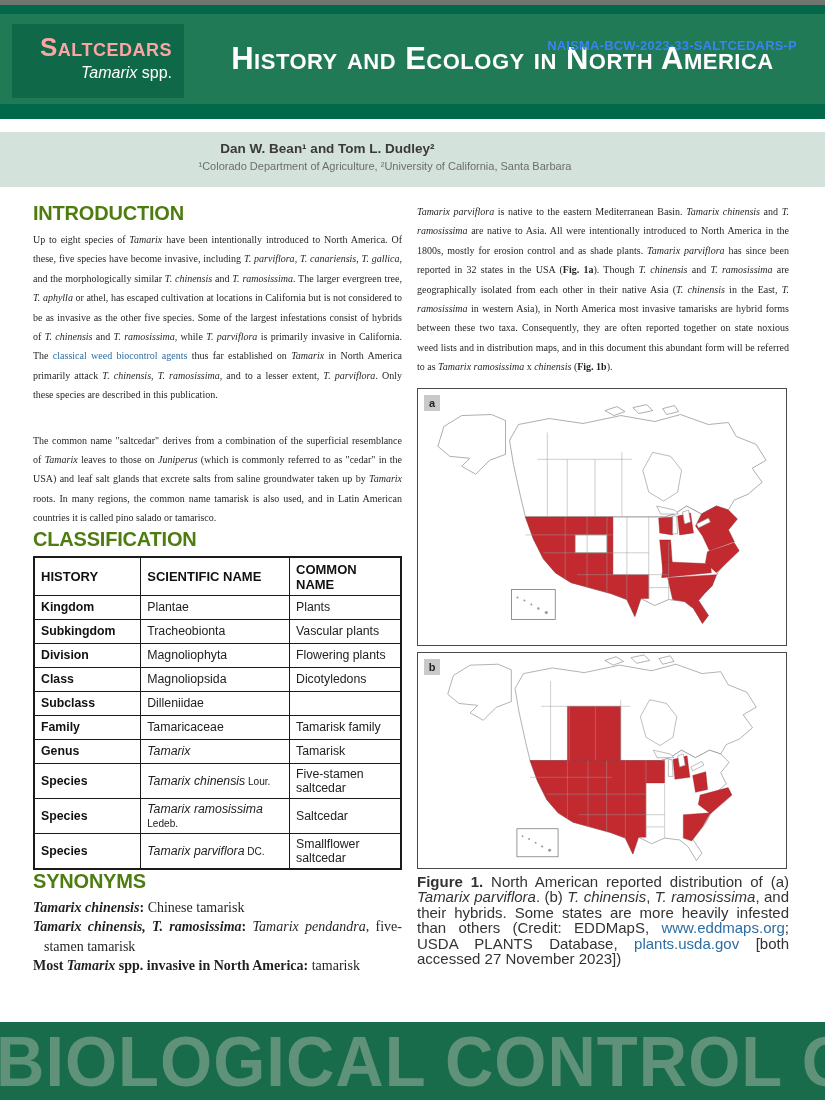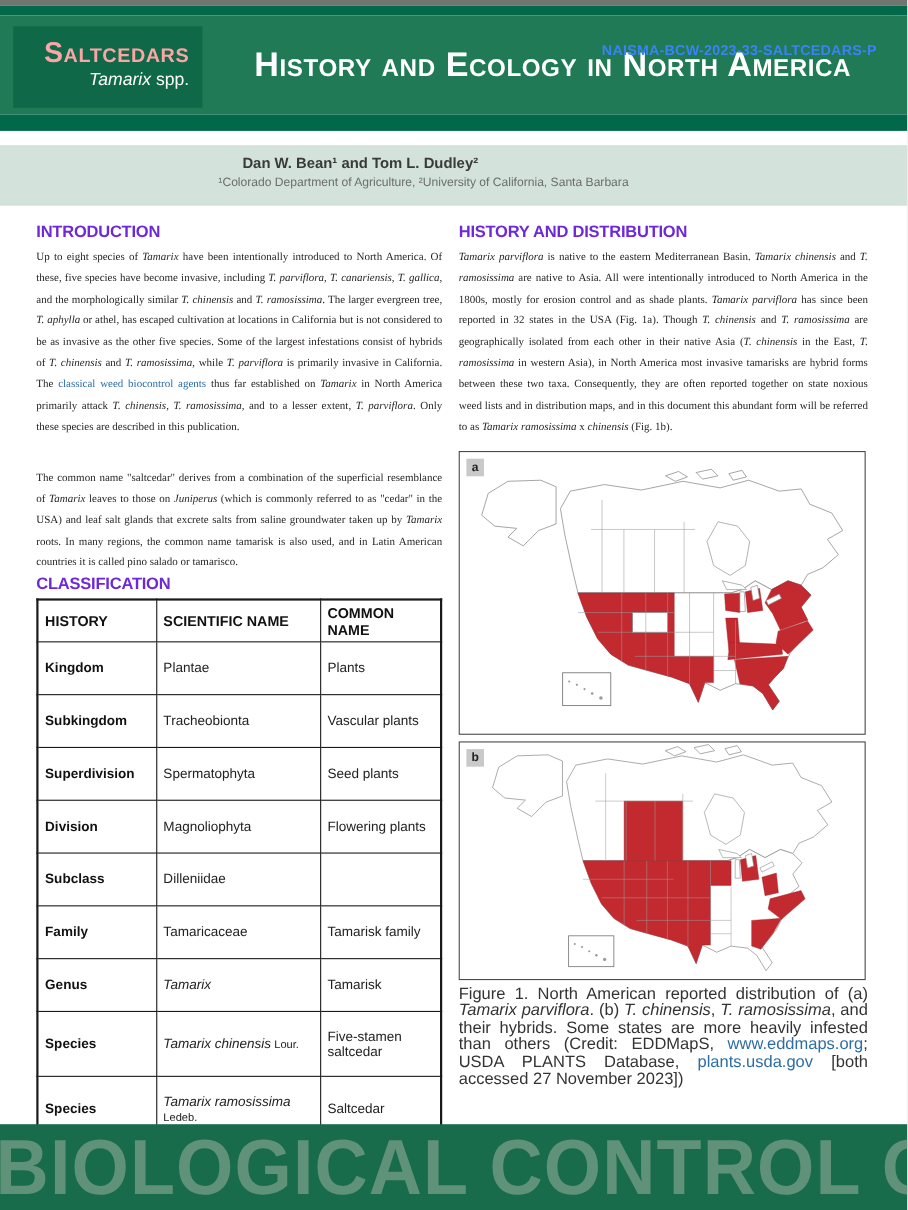--- a/index.html
+++ b/index.html
@@ -20,37 +20,37 @@
              align-items:center;justify-content:center;text-align:center;
              font-family:"Liberation Sans", sans-serif;font-variant:small-caps;font-weight:800;
              color:#ffffff;font-size:31px;letter-spacing:0.5px;}
   .authors{position:absolute;left:0;top:141px;width:655px;text-align:center;
            font-family:"Liberation Sans", sans-serif;font-weight:700;font-size:13.5px;color:#3a3a3a;}
   .affils{position:absolute;left:0;top:160px;width:770px;text-align:center;
           font-family:"Liberation Sans", sans-serif;font-size:11px;color:#6d6d6d;}
   
   .col-left{position:absolute;left:33px;top:202px;width:369px;}
   .col-right{position:absolute;left:417px;top:202px;width:372px;}
-  h2.sec{font-family:"Liberation Sans", sans-serif;font-weight:800;font-size:15px;
-         letter-spacing:-0.2px;color:#6d28d9;margin:0 0 5px 0;}
+  h2.sec{font-family:"Liberation Sans", sans-serif;font-weight:800;font-size:20px;
+         letter-spacing:-0.2px;color:#4d7c0f;margin:0 0 5px 0;}
   p.body{font-size:10px;line-height:19.4px;text-align:justify;margin:0;}
   p.body + p.body{margin-top:26px;}
   .seg-i{font-style:italic;}
-  .seg-b{font-weight:normal;margin-top:20px;}
+  .seg-b{font-weight:bold;margin-top:20px;}
   .seg-bi{font-weight:bold;font-style:italic;}
   .seg-link{color:#2c6da5;cursor:pointer;}
   .seg-sm{font-size:0.82em;}
   
   .class-head{margin-top:17px;}
   table.classif{border-collapse:collapse;width:369px;margin-top:2px;
         font-family:"Liberation Sans", sans-serif;font-size:12.3px;color:#222222;}
   table.classif,table.classif td,table.classif th{border:1px solid #1a1a1a;}
   table.classif{border-width:2px;}
   table.classif th{font-weight:800;font-size:13px;text-align:left;padding:4px 6px 3px 6px;color:#111;}
-  table.classif td{padding:15px 6px;height:17px;}
+  table.classif td{padding:3px 6px;height:17px;}
   td.rank{font-weight:700;width:98px;color:#111;}
   td.sci{width:150px;}
   td.common{width:105px;}
   
   .syn-head{margin-top:10px;margin-bottom:3px;}
   .syn-line{font-size:14px;line-height:19.5px;padding-left:11px;text-indent:-11px;text-align:justify;}
   
   .figbox{position:relative;width:370px;border:1px solid #4a4a4a;background:#ffffff;box-sizing:border-box;}
   .figbox.a{height:258px;margin-top:11px;}
   .figbox.b{height:217px;margin-top:6px;}
@@ -115,28 +115,28 @@
             <td class="rank">Kingdom</td>
             <td class="sci"><span>Plantae</span></td>
             <td class="common">Plants</td>
           </tr>
         <tr>
             <td class="rank">Subkingdom</td>
             <td class="sci"><span>Tracheobionta</span></td>
             <td class="common">Vascular plants</td>
           </tr>
         <tr>
-            <td class="rank">Superdivision</td>
-            <td class="sci"><span>Spermatophyta</span></td>
-            <td class="common">Seed plants</td>
-          </tr>
-        <tr>
             <td class="rank">Division</td>
             <td class="sci"><span>Magnoliophyta</span></td>
             <td class="common">Flowering plants</td>
+          </tr>
+        <tr>
+            <td class="rank">Class</td>
+            <td class="sci"><span>Magnoliopsida</span></td>
+            <td class="common">Dicotyledons</td>
           </tr>
         <tr>
             <td class="rank">Subclass</td>
             <td class="sci"><span>Dilleniidae</span></td>
             <td class="common"></td>
           </tr>
         <tr>
             <td class="rank">Family</td>
             <td class="sci"><span>Tamaricaceae</span></td>
             <td class="common">Tamarisk family</td>
@@ -164,21 +164,20 @@
       </tbody>
     </table>
 
     <h2 class="sec syn-head">SYNONYMS</h2>
     <div class="syn-line"><span class="seg-bi">Tamarix chinensis</span><span class="seg-b">: </span><span>Chinese tamarisk</span></div>
     <div class="syn-line"><span class="seg-bi">Tamarix chinensis, T. ramosissima</span><span class="seg-b">: </span><span class="seg-i">Tamarix pendandra</span><span>, five-stamen tamarisk</span></div>
     <div class="syn-line"><span class="seg-b">Most </span><span class="seg-bi">Tamarix</span><span class="seg-b"> spp. invasive in North America: </span><span>tamarisk</span></div>
   </div>
 
   <div class="col-right">
-    <h2 class="sec">HISTORY AND DISTRIBUTION</h2>
     <p class="body"><span class="seg-i">Tamarix parviflora</span><span> is native to the eastern Mediterranean Basin. </span><span class="seg-i">Tamarix chinensis</span><span> and </span><span class="seg-i">T. ramosissima</span><span> are native to Asia. All were intentionally introduced to North America in the 1800s, mostly for erosion control and as shade plants. </span><span class="seg-i">Tamarix parviflora</span><span> has since been reported in 32 states in the USA (</span><span class="seg-b">Fig. 1a</span><span>). Though </span><span class="seg-i">T. chinensis</span><span> and </span><span class="seg-i">T. ramosissima</span><span> are geographically isolated from each other in their native Asia (</span><span class="seg-i">T. chinensis</span><span> in the East, </span><span class="seg-i">T. ramosissima</span><span> in western Asia), in North America most invasive tamarisks are hybrid forms between these two taxa. Consequently, they are often reported together on state noxious weed lists and in distribution maps, and in this document this abundant form will be referred to as </span><span class="seg-i">Tamarix ramosissima</span><span> x </span><span class="seg-i">chinensis</span><span> (</span><span class="seg-b">Fig. 1b</span><span>).</span></p>
 
     <div class="figbox a">
       <div class="figlabel">a</div>
       <svg viewBox="0 0 370 230" preserveAspectRatio="xMidYMid meet">
 
         <path class="land" d="M20,44 L26,24 L44,13 L74,12 L88,18 L88,52 L72,58 L58,72 L44,64 L52,56 L32,54 Z"></path>
 
         <path class="land" d="M96,62 L92,38 L101,22 L132,16 L166,21 L204,13 L238,19 L264,12 L292,22 L312,20 L320,34 L340,42 L350,58 L336,66 L346,80 L332,92 L318,98 L312,108 L300,104 L285,112 L270,104 L258,112 L248,115 L108,115 L103,94 Z"></path>
 

